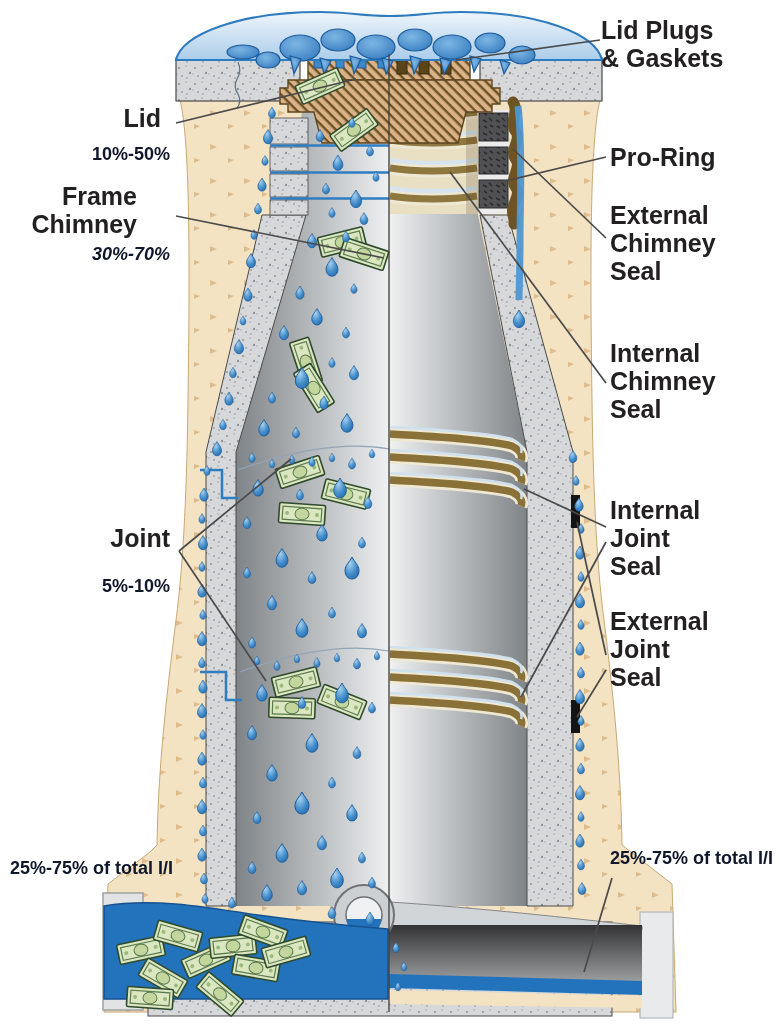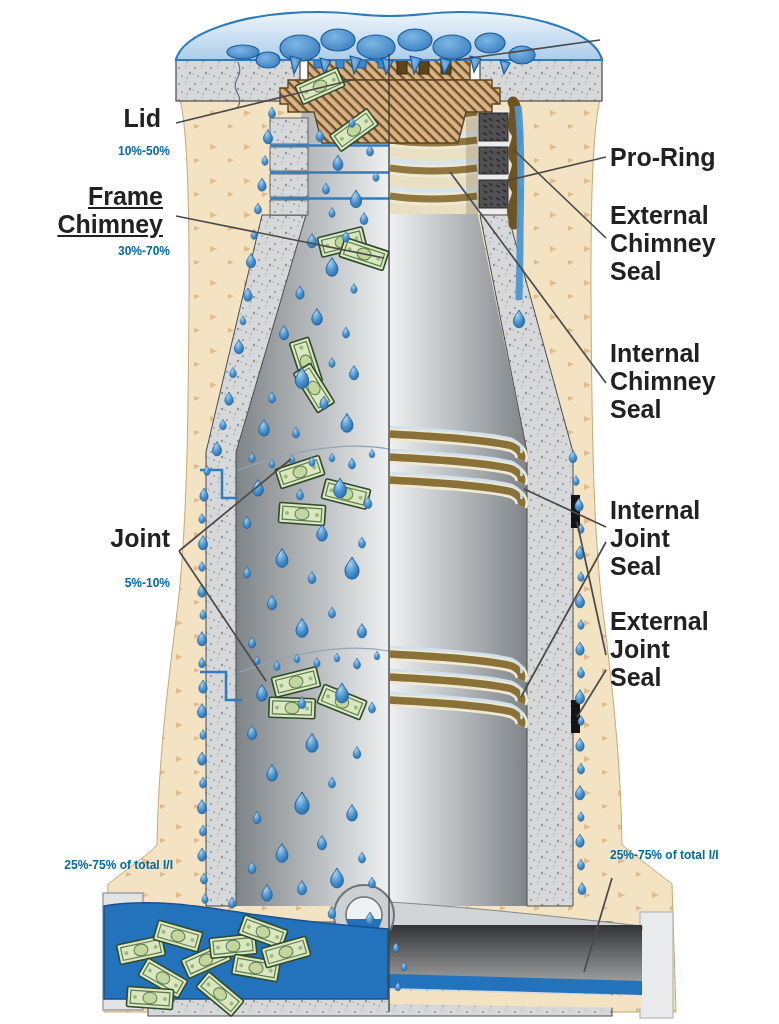--- a/index.html
+++ b/index.html
@@ -2,21 +2,21 @@
 <html><head>
 <meta charset="utf-8">
 <style>
   html,body{margin:0;padding:0;background:#ffffff;}
   .stage{position:relative;width:779px;height:1024px;background:#ffffff;
          font-family:"Liberation Sans",sans-serif;overflow:hidden;}
   .stage svg{position:absolute;left:0;top:0;}
   .lab{position:absolute;font-weight:bold;color:#232021;font-size:25px;
        line-height:28px;white-space:pre-line;}
   .ralign{text-align:right;}
-  .pct{position:absolute;font-weight:bold;color:#0369a1;font-size:12px;
+  .pct{position:absolute;font-weight:bold;color:#0f172a;font-size:18px;
        white-space:nowrap;}
   .ralign.pct{text-align:right;}
 </style>
 </head>
 <body>
 
 <div class="stage">
 
 <svg width="779" height="1024" viewBox="0 0 779 1024">
 <defs>
@@ -412,25 +412,27 @@
   <path d="M606,527 L524,489"></path>
   <path d="M606,542 L521,697"></path>
   <path d="M606,655 L577,522"></path>
   <path d="M606,670 L577,717"></path>
   <path d="M179,551 L291,459"></path>
   <path d="M179,551 L266,681"></path>
   <path d="M612,878 L584,972"></path>
 </g>
 </svg>
 
+<div class="lab" style="left:601px;top:16px;">Lid Plugs
+&amp; Gaskets</div>
 <div class="lab ralign" style="right:618px;top:104px;">Lid</div>
 <div class="pct ralign" style="right:609px;top:144px;">10%-50%</div>
-<div class="lab ralign" style="right:616px;top:182px;text-decoration:underline;">Frame
+<div class="lab ralign" style="right:642px;top:182px;">Frame
 Chimney</div>
-<div class="pct ralign" style="right:609px;top:244px;">30%-70%</div>
+<div class="pct ralign" style="right:609px;top:244px;font-style:italic;">30%-70%</div>
 <div class="lab" style="left:610px;top:143px;">Pro-Ring</div>
 <div class="lab" style="left:610px;top:201px;">External
 Chimney
 Seal</div>
 <div class="lab" style="left:610px;top:339px;">Internal
 Chimney
 Seal</div>
 <div class="lab ralign" style="right:609px;top:524px;">Joint</div>
 <div class="pct ralign" style="right:609px;top:576px;">5%-10%</div>
 <div class="lab" style="left:610px;top:496px;">Internal

